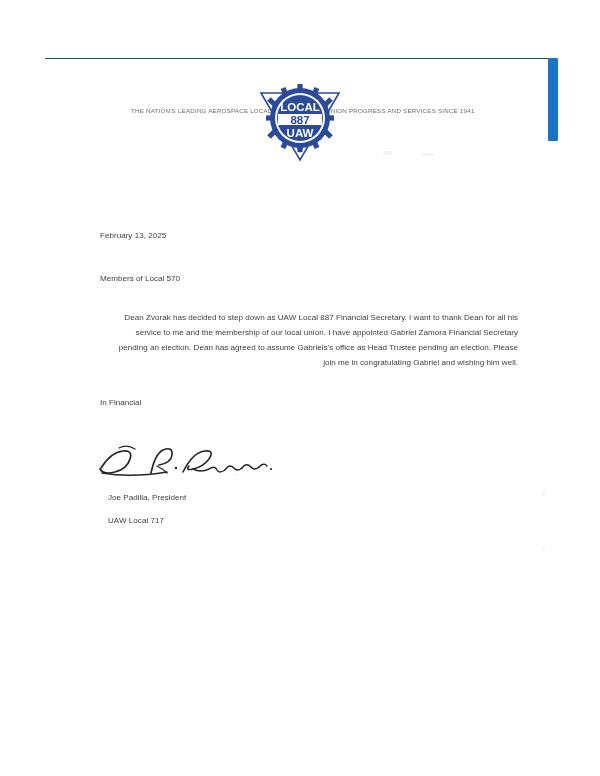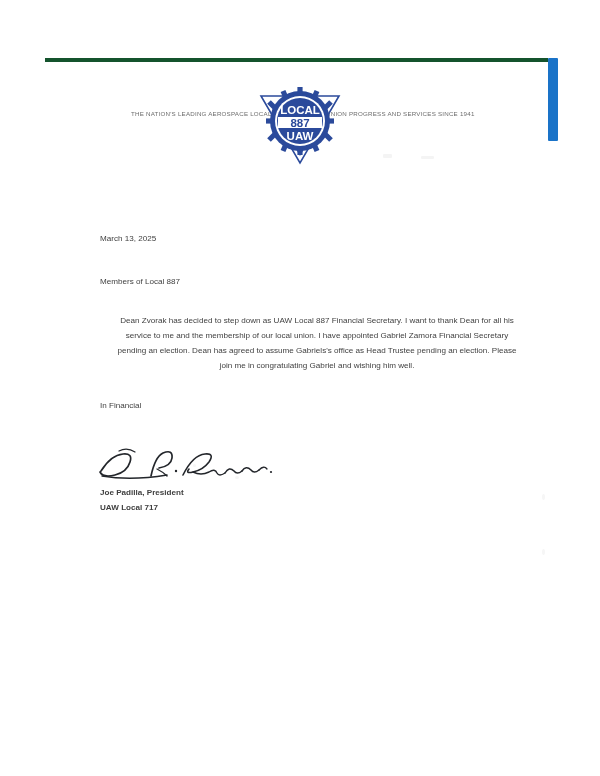--- a/index.html
+++ b/index.html
@@ -16,21 +16,21 @@
   }
 
   
   #document-page {
     position: absolute;
     left: 45px;
     top: 58px;
     width: 508px;
     height: 718px;
     background: #ffffff;
-    border-top: 4px solid #14532d;
+    border-top: 1px solid #14532d;
     box-sizing: border-box;
   }
 
   
   #letterhead {
     position: absolute;
     left: 0;
     top: 0;
     width: 100%;
     height: 115px;
@@ -69,42 +69,42 @@
     left: 55px;
     top: 170px;
     width: 418px;
     color: #3f3f3f;
     font-size: 8.1px;
     line-height: 14.9px;
     font-family: "Liberation Sans", sans-serif;
   }
   #letter-date      { margin: 0 0 28px 0; }
   #letter-salutation{ margin: 0 0 24px 0; }
-  #letter-paragraph { margin: 0 0 26px 16px; text-align: center; }
+  #letter-paragraph { margin: 0 0 26px 16px; text-align: right; }
   #letter-closing   { margin: 0; }
 
   
   #signature-block {
     position: absolute;
     left: 52px;
     top: 383px;
     width: 200px;
     height: 42px;
   }
 
   #signer-info {
     position: absolute;
     left: 55px;
     top: 424px;
     color: #3f3f3f;
     font-size: 8.1px;
     line-height: 14.9px;
     font-family: "Liberation Sans", sans-serif;
   }
-  #signer-info p { margin: 0; font-weight: bold; }
+  #signer-info p { margin: 8px; }
 
   .page-speck {
     position: absolute;
     background: #f6f6f6;
     border-radius: 50%;
   }
   #speck-a { left: 148px; top: 402px; width: 3px; height: 3px; }
   #speck-b { left: 190px; top: 414px; width: 4px; height: 3px; }
   #speck-c { left: 497px; top: 432px; width: 3px; height: 6px; }
   #speck-d { left: 497px; top: 487px; width: 3px; height: 6px; }
@@ -175,23 +175,23 @@
       <text x="47" y="44" text-anchor="middle" font-family="'Liberation Sans', sans-serif" font-size="11.5" font-weight="bold" fill="#2b4a9b">887</text>
 
       <text x="47" y="57" text-anchor="middle" font-family="'Liberation Sans', sans-serif" font-size="11.5" font-weight="bold" fill="#ffffff">UAW</text>
     </svg>
 
     <div class="header-artifact" id="artifact-a"></div>
     <div class="header-artifact" id="artifact-b"></div>
   </div>
 
   <div id="letter-body">
-    <p id="letter-date">March 13, 2025</p>
-
-    <p id="letter-salutation">Members of Local 887</p>
+    <p id="letter-date">February 13, 2025</p>
+
+    <p id="letter-salutation">Members of Local 570</p>
 
     <p id="letter-paragraph">Dean Zvorak has decided to step down as UAW Local 887 Financial Secretary. I want to thank Dean for all his service to me and the membership of our local union. I have appointed Gabriel Zamora Financial Secretary pending an election. Dean has agreed to assume Gabriels's office as Head Trustee pending an election. Please join me in congratulating Gabriel and wishing him well.</p>
 
     <p id="letter-closing">In Financial</p>
   </div>
 
   <svg id="signature-block" viewBox="0 0 200 42">
     <g fill="none" stroke="#23262b" stroke-linecap="round" stroke-linejoin="round">
 
       <path d="M4 26 Q14 10 26 9 Q36 8 33 17 Q30 27 18 30 Q6 33 3 27" stroke-width="1.7"></path>

